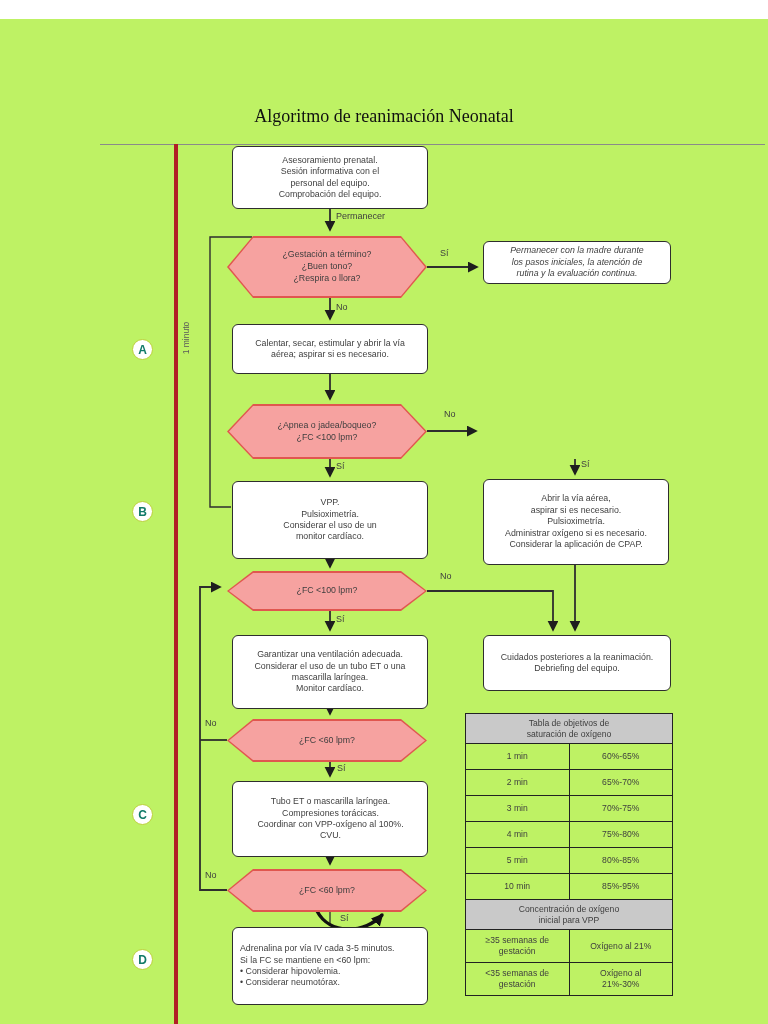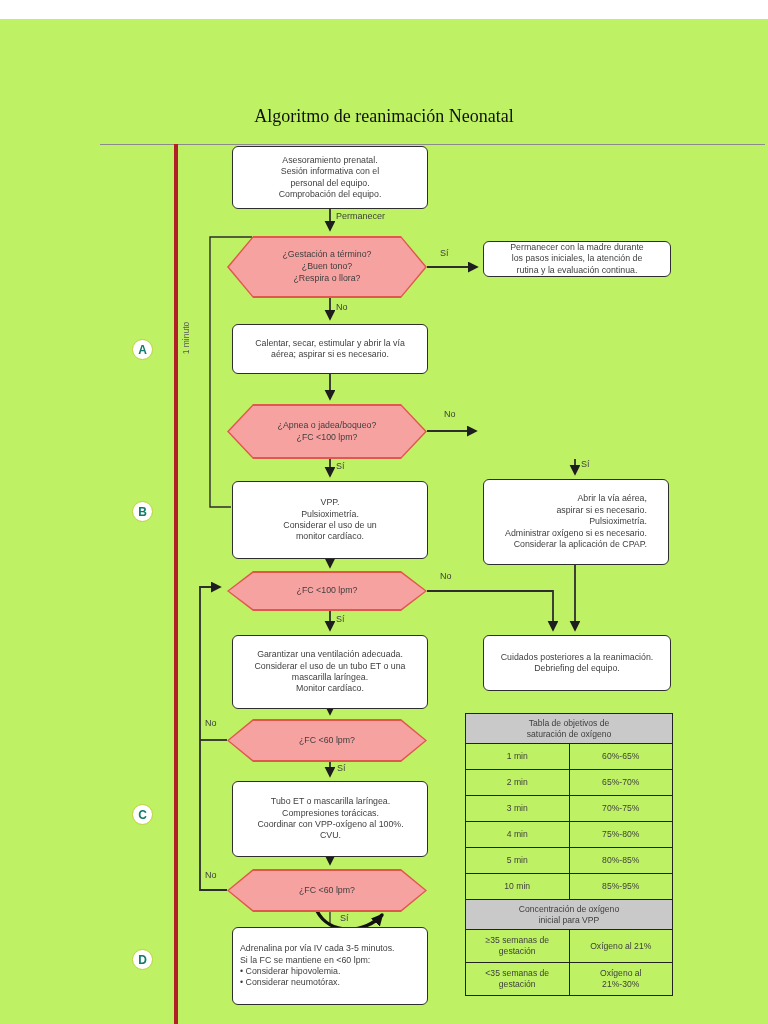--- a/index.html
+++ b/index.html
@@ -81,30 +81,30 @@
       <path d="M227 721 H200"></path>
       <path d="M252 218 H210 V488 H231" stroke-width="1.4"></path>
       <path d="M317 892 C330 917 366 914 382 896" stroke="#111" stroke-width="3.4" stroke-linecap="round" marker-end="url(#ah2)"></path>
     </g>
   </svg>
 
   <div class="box" style="left:232px;top:127px;width:196px;height:63px;">Asesoramiento prenatal.
 Sesión informativa con el
 personal del equipo.
 Comprobación del equipo.</div>
-  <div class="box" style="left:483px;top:222px;width:188px;height:36px;">Permanecer con la madre durante
+  <div class="box" style="left:483px;top:222px;width:188px;height:43px;font-style:italic;">Permanecer con la madre durante
 los pasos iniciales, la atención de
 rutina y la evaluación continua.</div>
   <div class="box" style="left:232px;top:305px;width:196px;height:50px;">Calentar, secar, estimular y abrir la vía
 aérea; aspirar si es necesario.</div>
   <div class="box" style="left:232px;top:462px;width:196px;height:78px;">VPP.
 Pulsioximetría.
 Considerar el uso de un
 monitor cardíaco.</div>
-  <div class="box" style="left:483px;top:460px;width:186px;height:86px;text-align:right;">Abrir la vía aérea,
+  <div class="box" style="left:483px;top:460px;width:186px;height:86px;">Abrir la vía aérea,
 aspirar si es necesario.
 Pulsioximetría.
 Administrar oxígeno si es necesario.
 Considerar la aplicación de CPAP.</div>
   <div class="box" style="left:483px;top:616px;width:188px;height:56px;">Cuidados posteriores a la reanimación.
 Debriefing del equipo.</div>
   <div class="box" style="left:232px;top:616px;width:196px;height:74px;">Garantizar una ventilación adecuada.
 Considerar el uso de un tubo ET o una
 mascarilla laríngea.
 Monitor cardíaco.</div>

